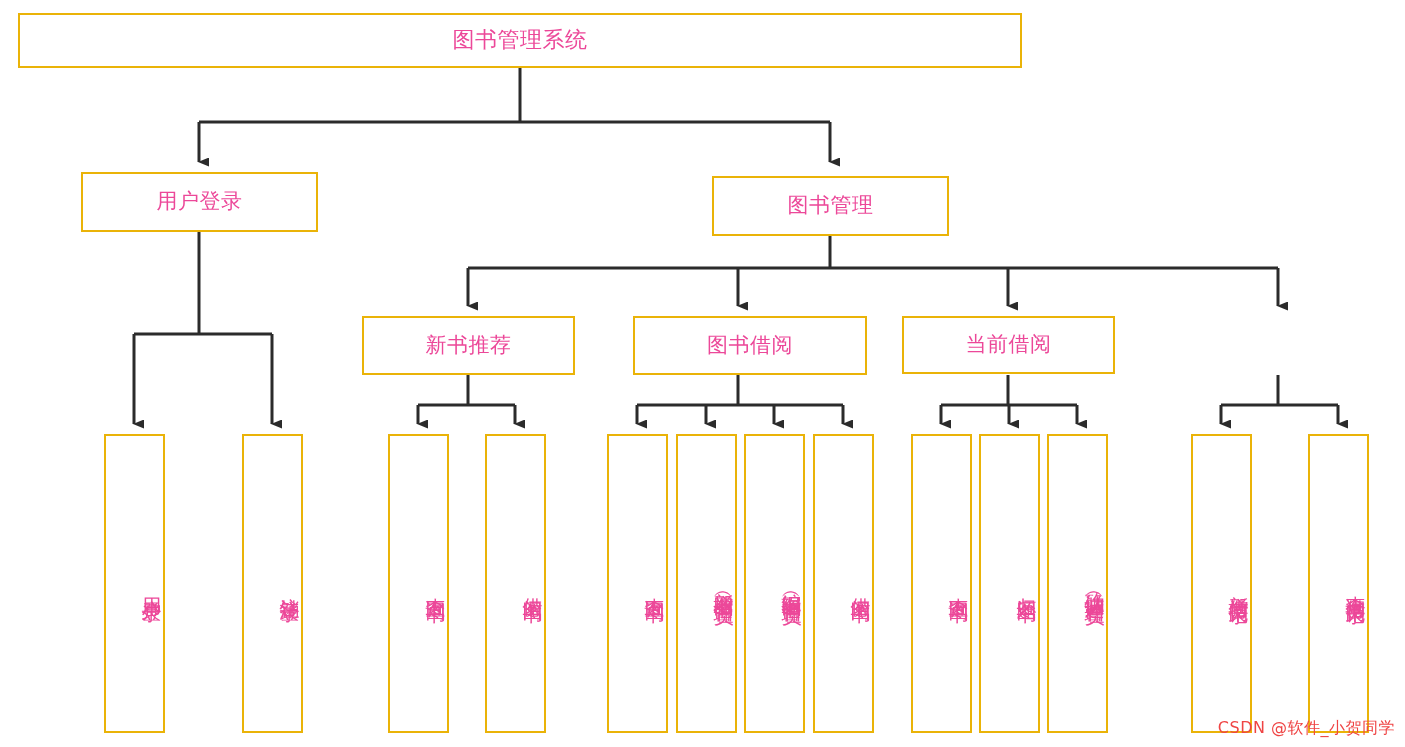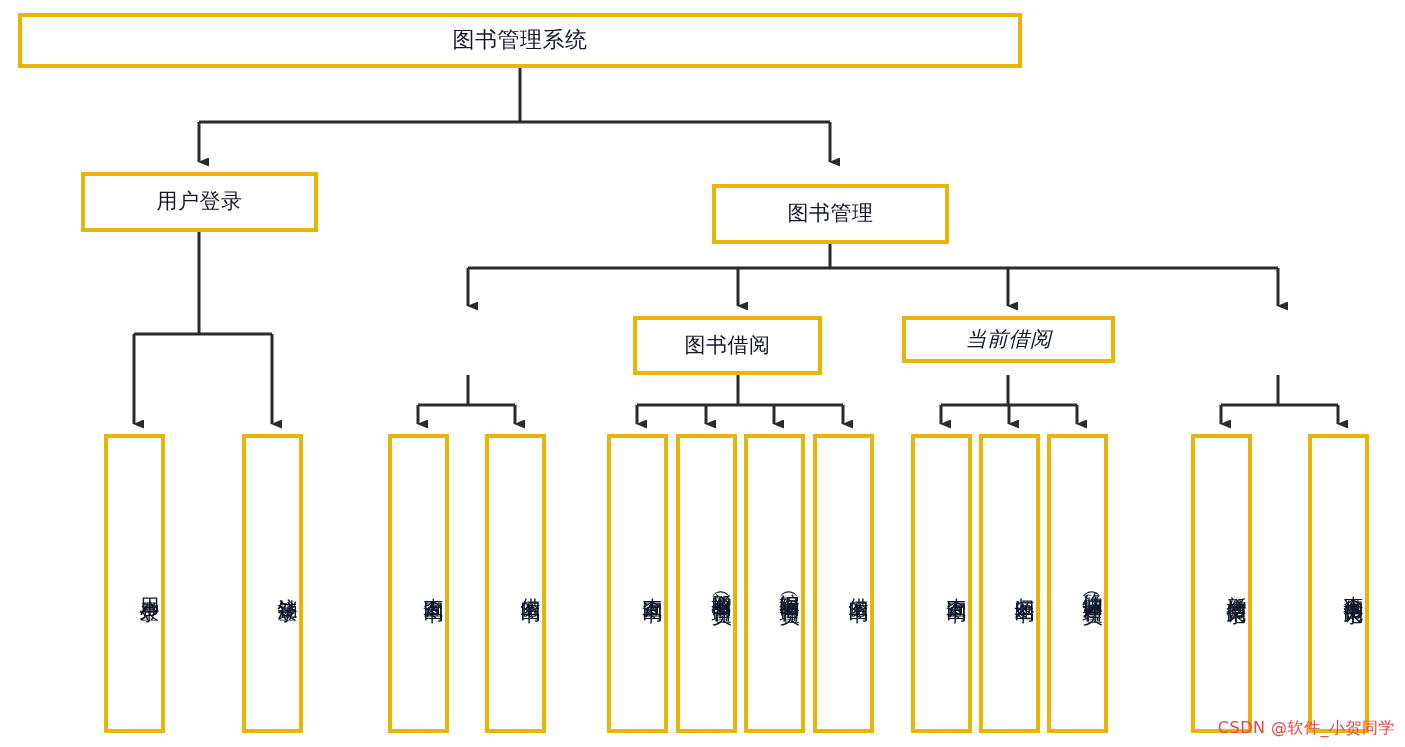--- a/index.html
+++ b/index.html
@@ -23,25 +23,25 @@
     left: 0;
     top: 0;
     width: 1405px;
     height: 747px;
     display: block;
   }
   .node-box {
     position: absolute;
     box-sizing: border-box;
     background: #ffffff;
-    border: 4px solid #eab308;
+    border: 2px solid #eab308;
     display: flex;
     align-items: center;
     justify-content: center;
-    color: #0f172a;
+    color: #ec4899;
     line-height: 1.12;
     text-align: center;
   }
   .node-box.horiz {
     font-size: 21px;
     letter-spacing: 0.5px;
   }
   .node-box.horiz.root {
     font-size: 22px;
   }
@@ -125,28 +125,31 @@
     </g>
   </svg>
 
   <div class="node-box horiz root" style="left:18px; top:13px; width:1004px; height:55px;">
     <span class="node-label">图书管理系统</span>
   </div>
 
   <div class="node-box horiz" style="left:81px; top:172px; width:237px; height:60px;">
     <span class="node-label">用户登录</span>
   </div>
-  <div class="node-box horiz" style="left:712px; top:184px; width:237px; height:60px;">
+  <div class="node-box horiz" style="left:712px; top:176px; width:237px; height:60px;">
     <span class="node-label">图书管理</span>
   </div>
 
-  <div class="node-box horiz" style="left:633px; top:316px; width:189px; height:59px;text-align:center;">
+  <div class="node-box horiz" style="left:362px; top:316px; width:213px; height:59px;">
+    <span class="node-label">新书推荐</span>
+  </div>
+  <div class="node-box horiz" style="left:633px; top:316px; width:234px; height:59px;text-align:center;">
     <span class="node-label">图书借阅</span>
   </div>
-  <div class="node-box horiz" style="left:902px; top:316px; width:213px; height:47px;font-style:italic;">
+  <div class="node-box horiz" style="left:902px; top:316px; width:213px; height:58px;">
     <span class="node-label">当前借阅</span>
   </div>
 
   <div class="node-box vert" style="left:104px; top:434px; width:61px; height:299px;">
     <span class="node-label">用户登录</span>
   </div>
   <div class="node-box vert" style="left:242px; top:434px; width:61px; height:299px;">
     <span class="node-label">注销登录</span>
   </div>
 

